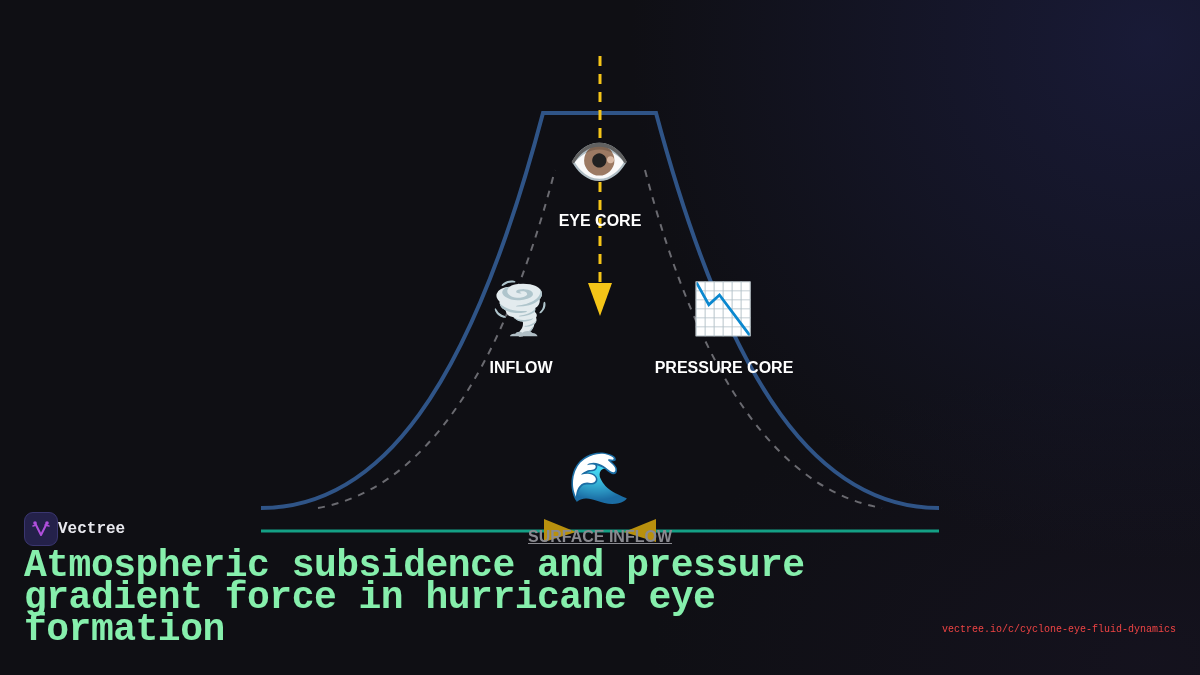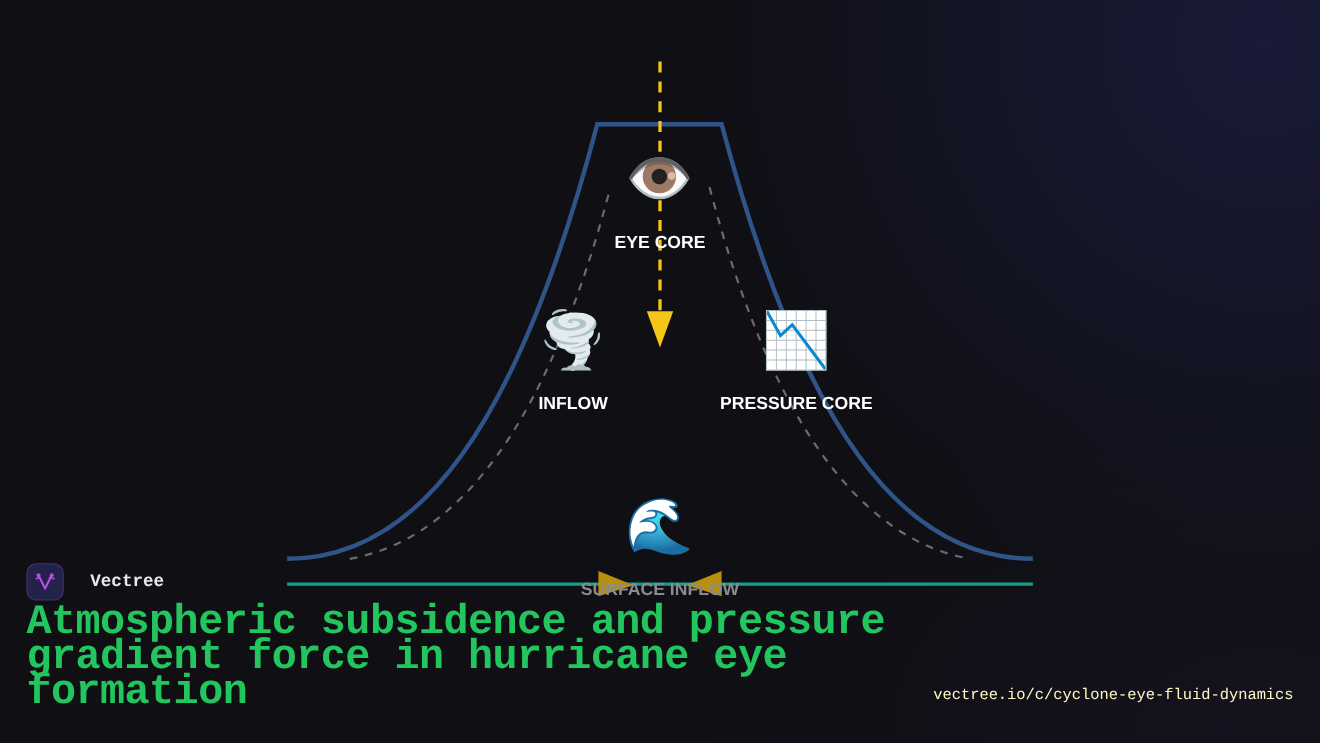--- a/index.html
+++ b/index.html
@@ -45,28 +45,29 @@
     .node .label {
       color: #ffffff;
       font-weight: bold;
       font-size: 16px;
       letter-spacing: 0;
       white-space: nowrap;
       margin-top: 20px;
     }
     .node.surface .label {
       color: #8a8a90;
+      text-decoration: underline;
     }
     .brand {
       position: absolute;
       left: 24px;
       top: 512px;
       display: flex;
       align-items: center;
-      gap: 24px;
+      gap: 0;
     }
     .brand-logo {
       width: 34px;
       height: 34px;
       border-radius: 9px;
       background: #24214a;
       border: 1px solid #3a3670;
       box-sizing: border-box;
       display: flex;
       align-items: center;
@@ -77,34 +78,34 @@
       font-family: "Liberation Mono", monospace;
       font-weight: bold;
       font-size: 16px;
     }
     .title {
       position: absolute;
       left: 24px;
       top: 550px;
       width: 820px;
       margin: 0;
-      color: #22c55e;
+      color: #86efac;
       font-family: "Liberation Mono", monospace;
       font-weight: bold;
       font-size: 38px;
       line-height: 32px;
       letter-spacing: -0.5px;
     }
     .url {
       position: absolute;
       right: 24px;
       top: 624px;
-      color: #fef9c3;
+      color: #ef4444;
       font-family: "Liberation Mono", monospace;
-      font-size: 14px;
+      font-size: 10px;
     }
   </style>
 </head>
 <body>
 
 <div class="bg-glow"></div>
 
 <svg class="diagram" viewBox="0 0 1200 675">
 
   <line x1="261" y1="531" x2="939" y2="531" stroke="#14a085" stroke-width="3"></line>

